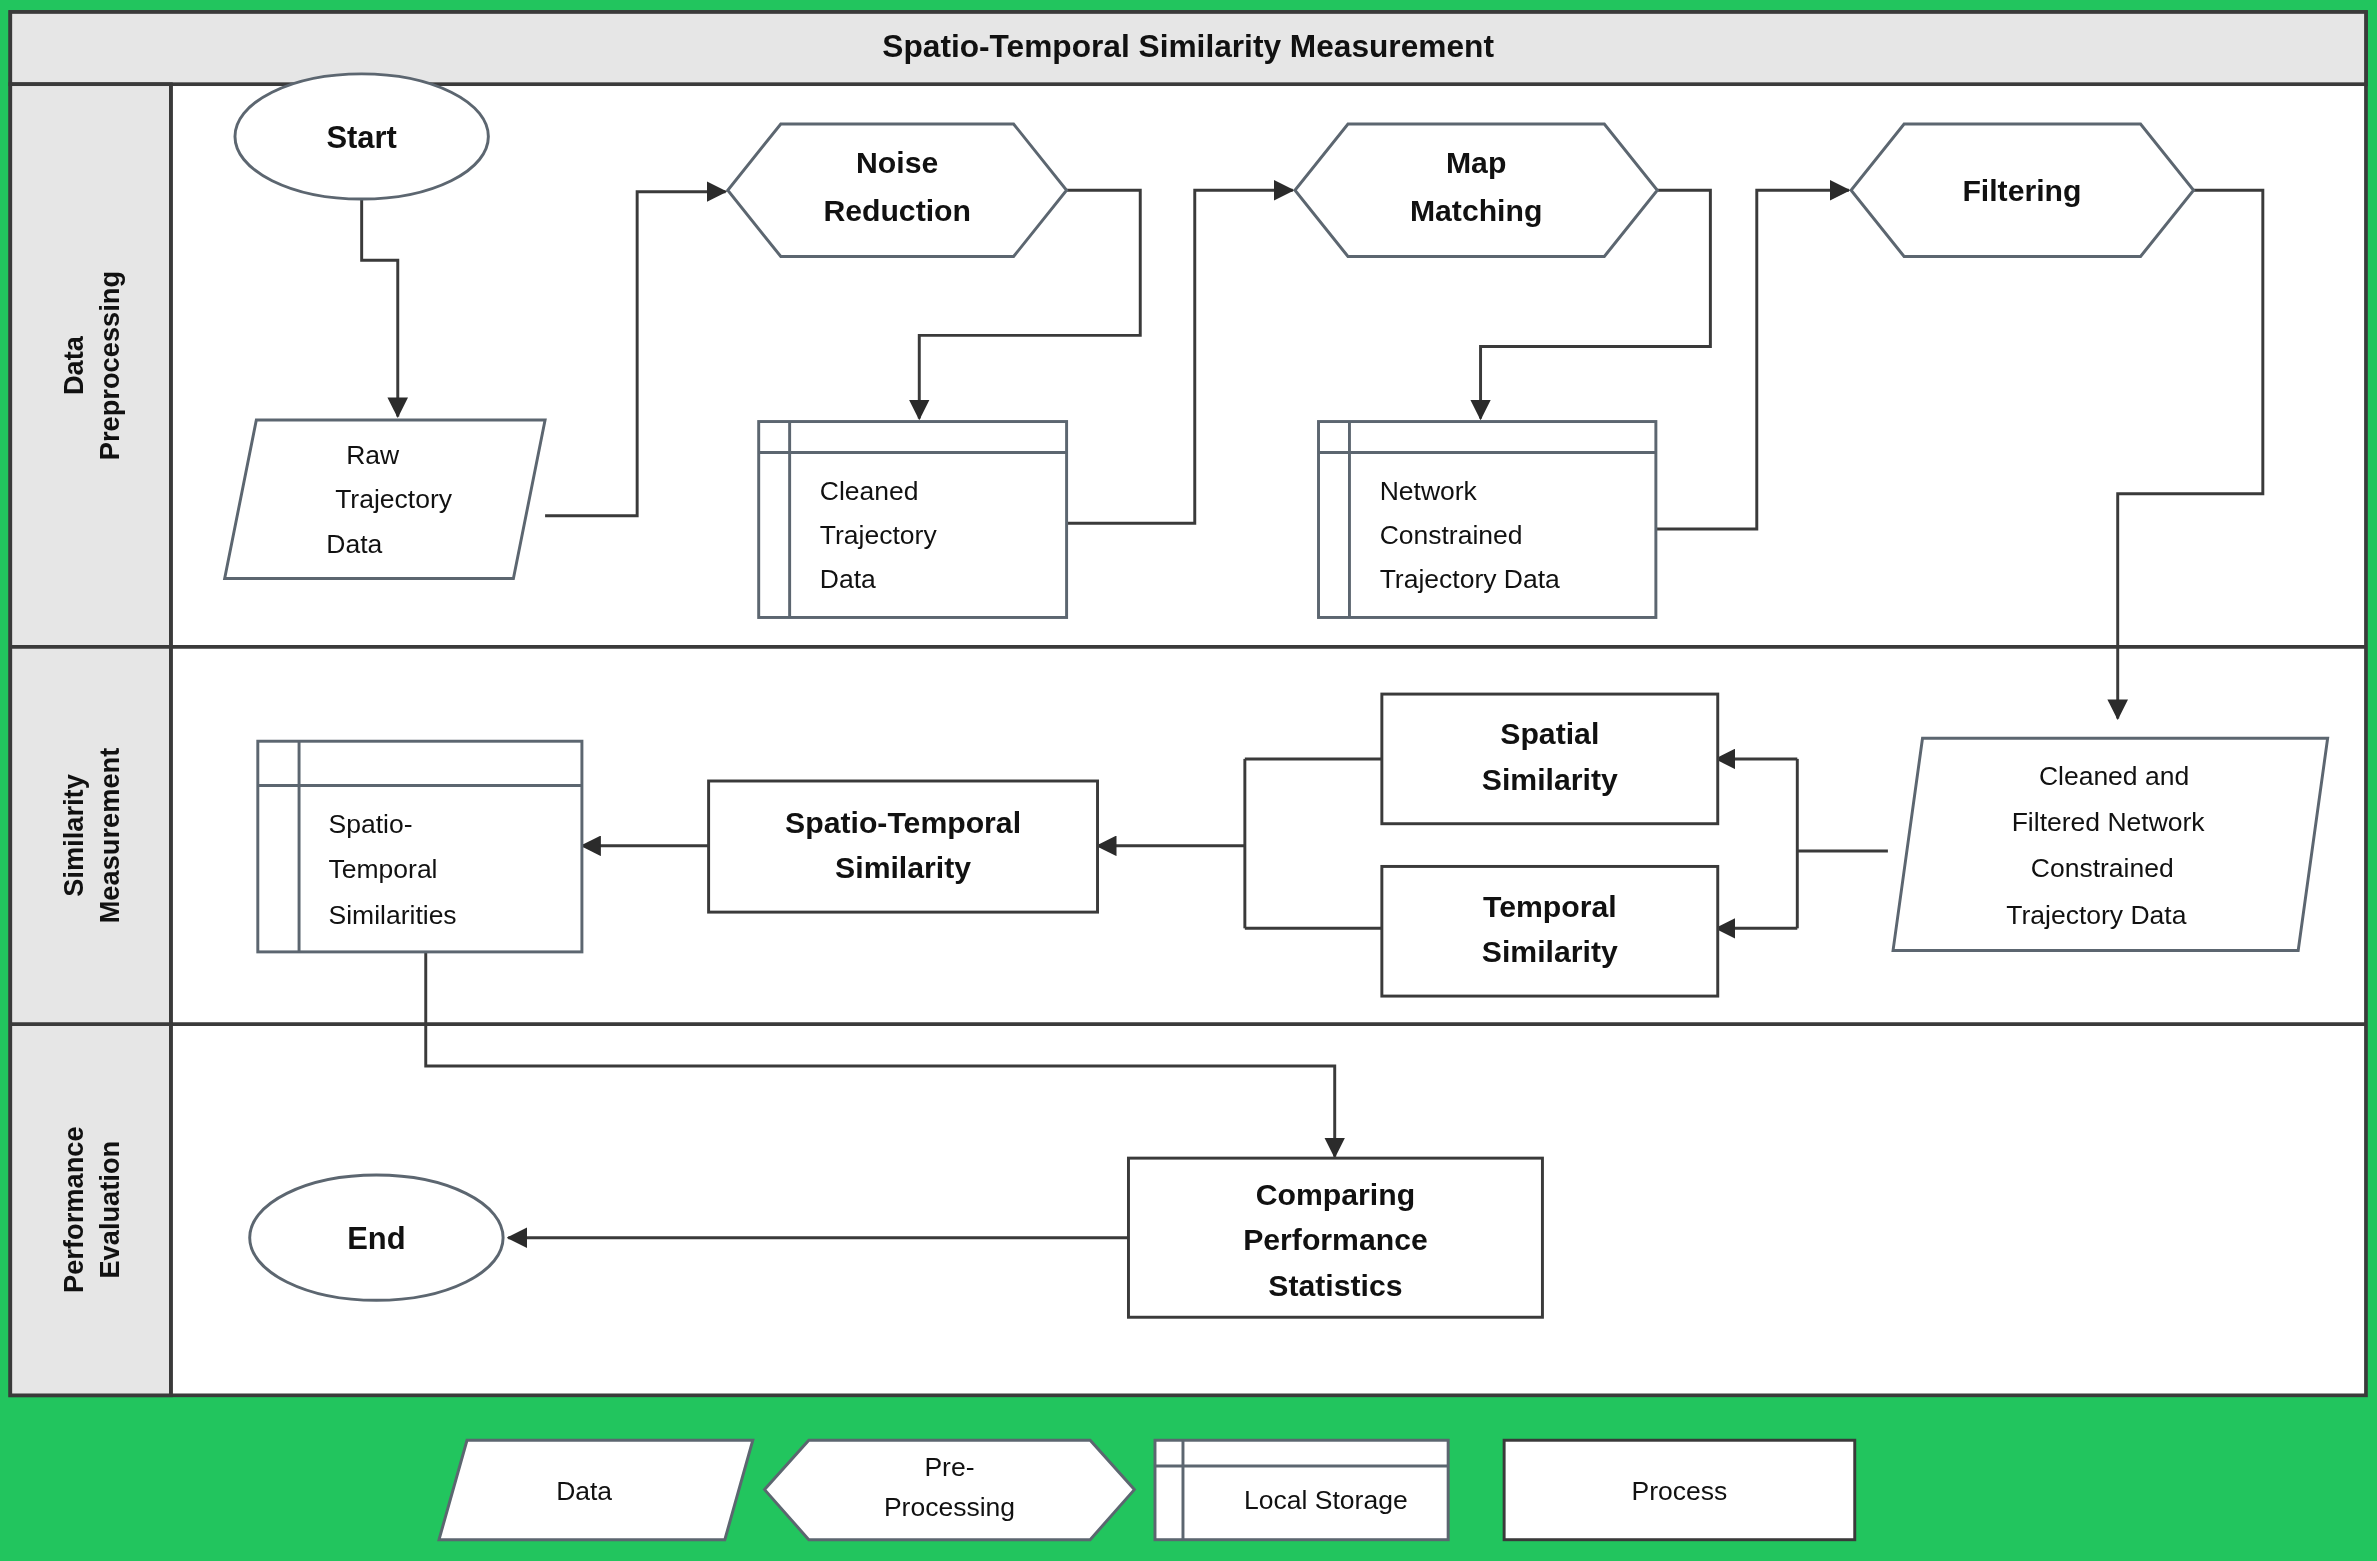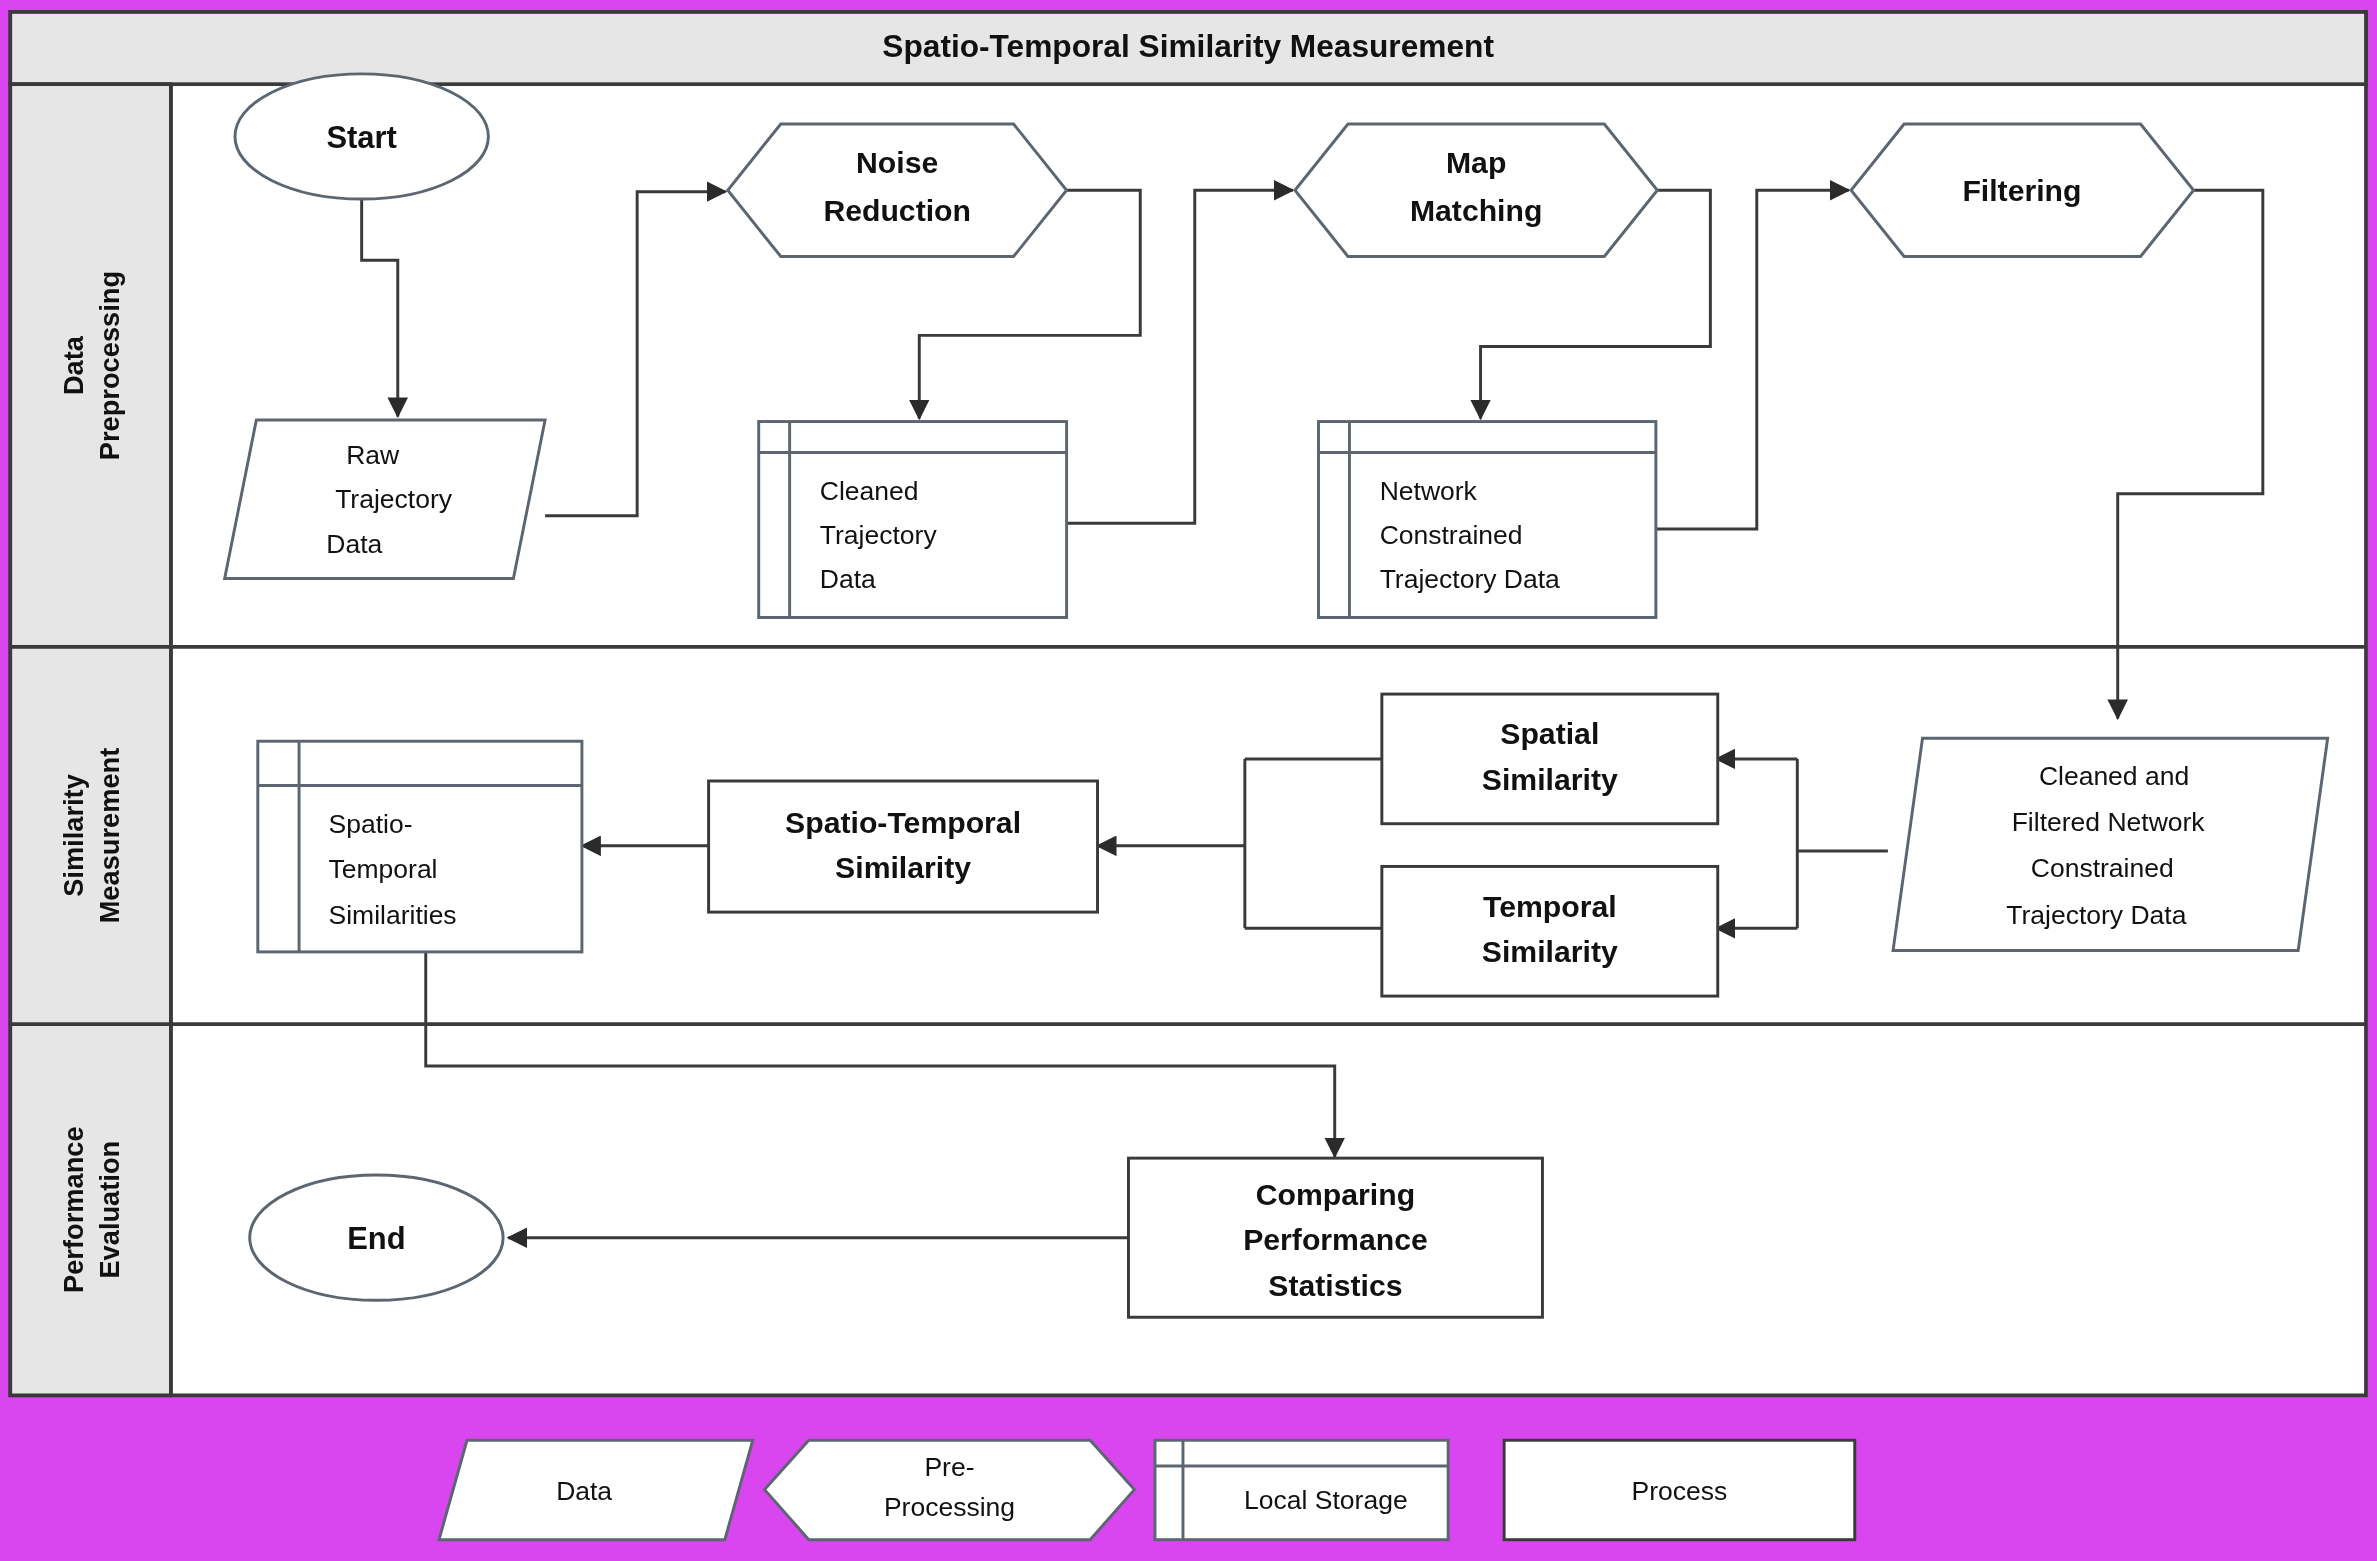--- a/index.html
+++ b/index.html
@@ -1,17 +1,17 @@
 <!DOCTYPE html>
 <html style="font-size:11.8px"><head>
 <meta charset="utf-8">
 <style>
   html,body{margin:0;padding:0;background:#ffffff;}
   body{font-family:"Liberation Sans", sans-serif;}
-  #stage{position:relative;width:2377px;height:1562px;background:#d946ef;overflow:hidden;}
+  #stage{position:relative;width:2377px;height:1562px;background:#22c55e;overflow:hidden;}
   svg{display:block;}
   .lbl{font-family:"Liberation Sans", sans-serif;fill:#111111;}
   .lbl-bold{font-weight:bold;}
 </style>
 </head>
 <body>
 
 <div id="stage">
 <svg width="2377" height="1562" viewBox="0 0 3227 2120" xmlns="http://www.w3.org/2000/svg">
   <defs>

